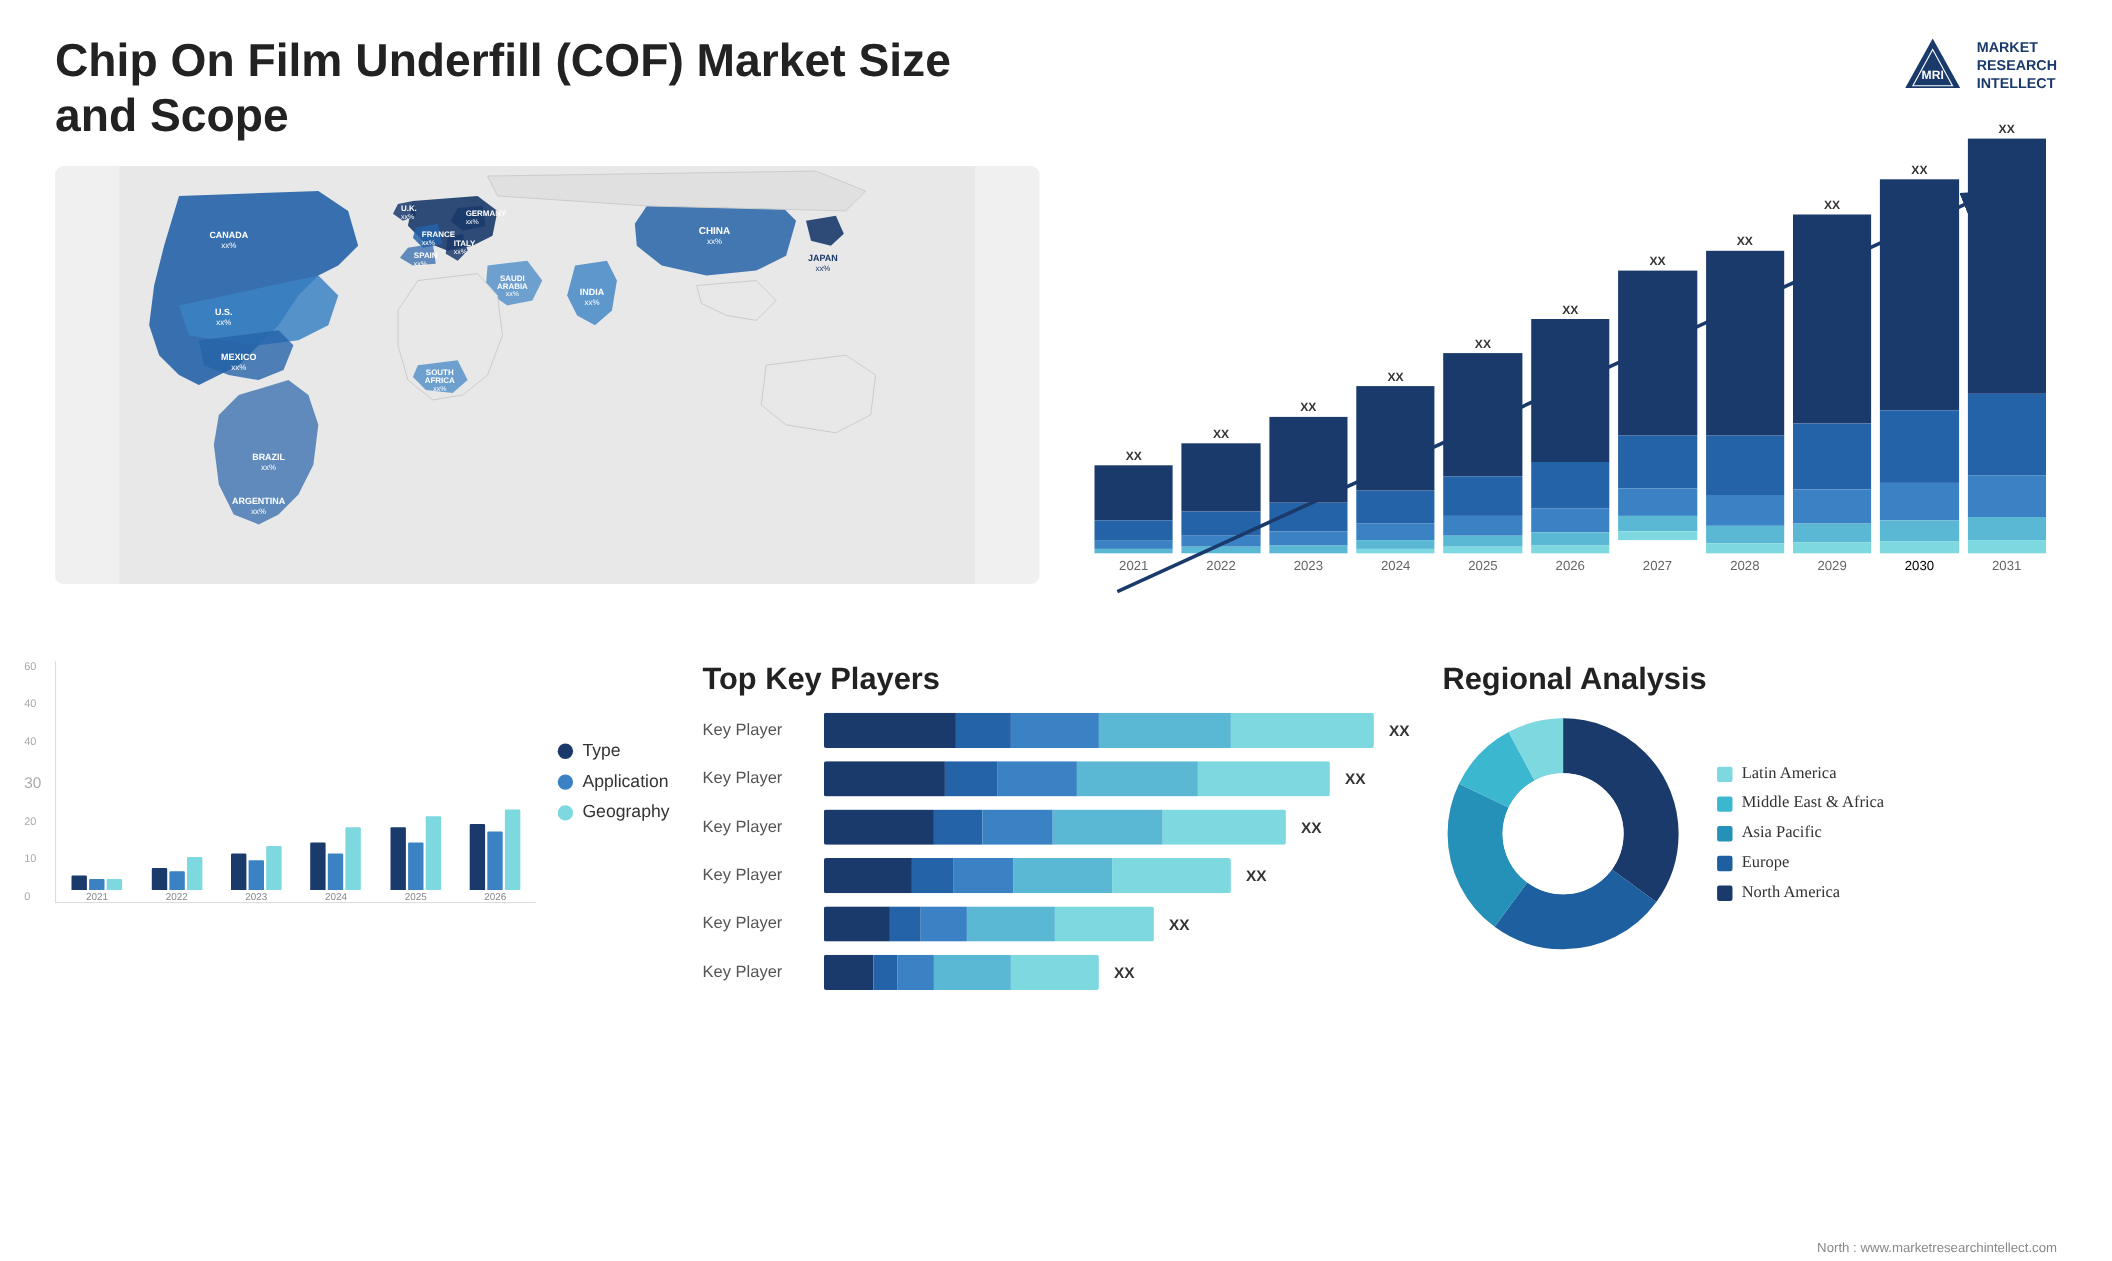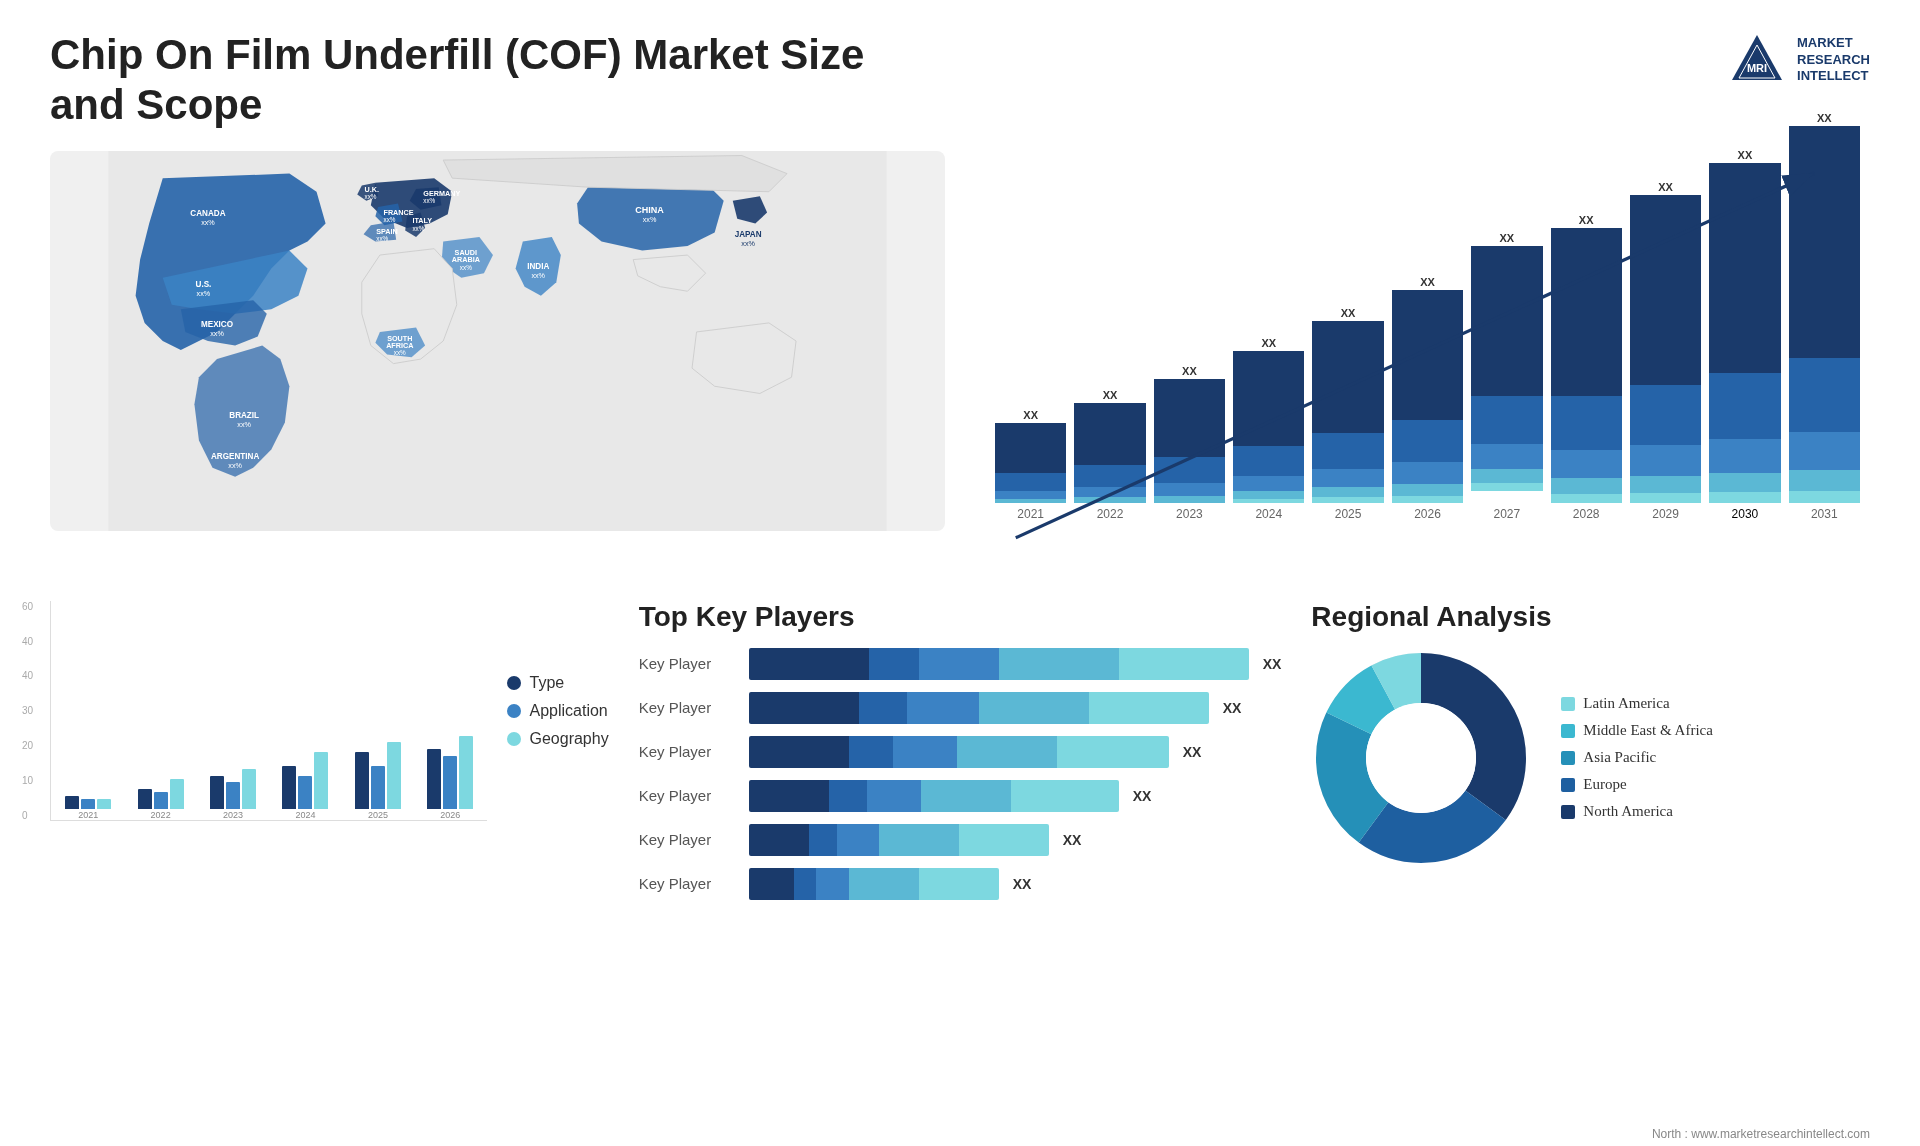--- a/index.html
+++ b/index.html
@@ -494,21 +494,21 @@
 
       <div class="segmentation-section">
         <div class="seg-chart-area">
 
           <div style="flex:1; position:relative;">
 
             <div style="position:absolute; left:-28px; top:0; height:220px; display:flex; flex-direction:column-reverse; justify-content:space-between;">
               <span style="font-size:10px;color:#aaa;">0</span>
               <span style="font-size:10px;color:#aaa;">10</span>
               <span style="font-size:10px;color:#aaa;">20</span>
-              <span style="font-size:10px;color:#aaa;">30</span>
+              <span style="font-size:14px;color:#aaa;">30</span>
               <span style="font-size:10px;color:#aaa;">40</span>
               <span style="font-size:10px;color:#aaa;">40</span>
               <span style="font-size:10px;color:#aaa;">60</span>
             </div>
             <div style="display:flex; align-items:flex-end; height:220px; gap:8px; border-bottom:1px solid #ddd; border-left:1px solid #ddd; padding: 0 5px;">
 
               <div style="display:flex;flex-direction:column;align-items:center;gap:1px;flex:1;">
                 <div style="display:flex;gap:2px;align-items:flex-end;">
                   <div style="width:14px;height:13px;background:#1a3a6b;border-radius:1px 1px 0 0;"></div>
                   <div style="width:14px;height:10px;background:#3b82c4;border-radius:1px 1px 0 0;"></div>

